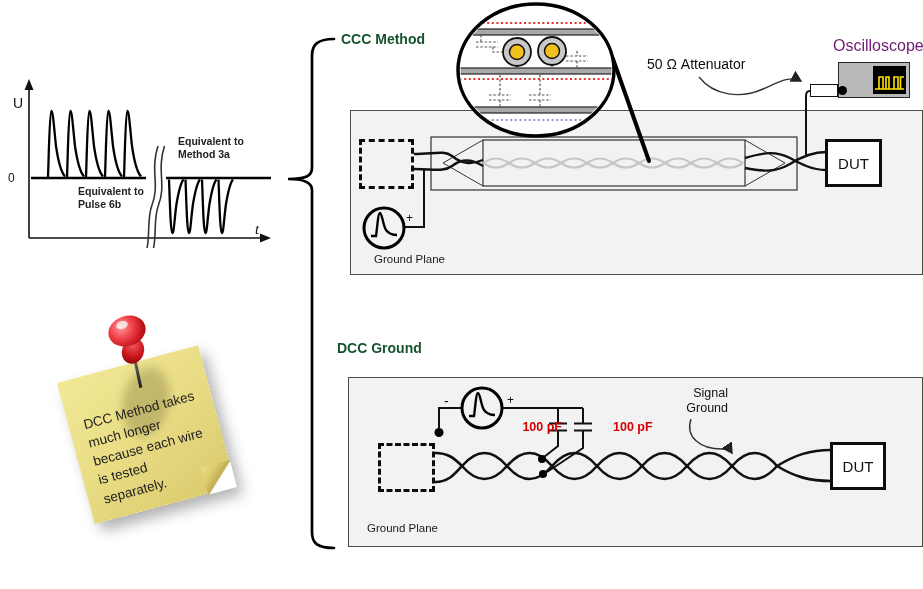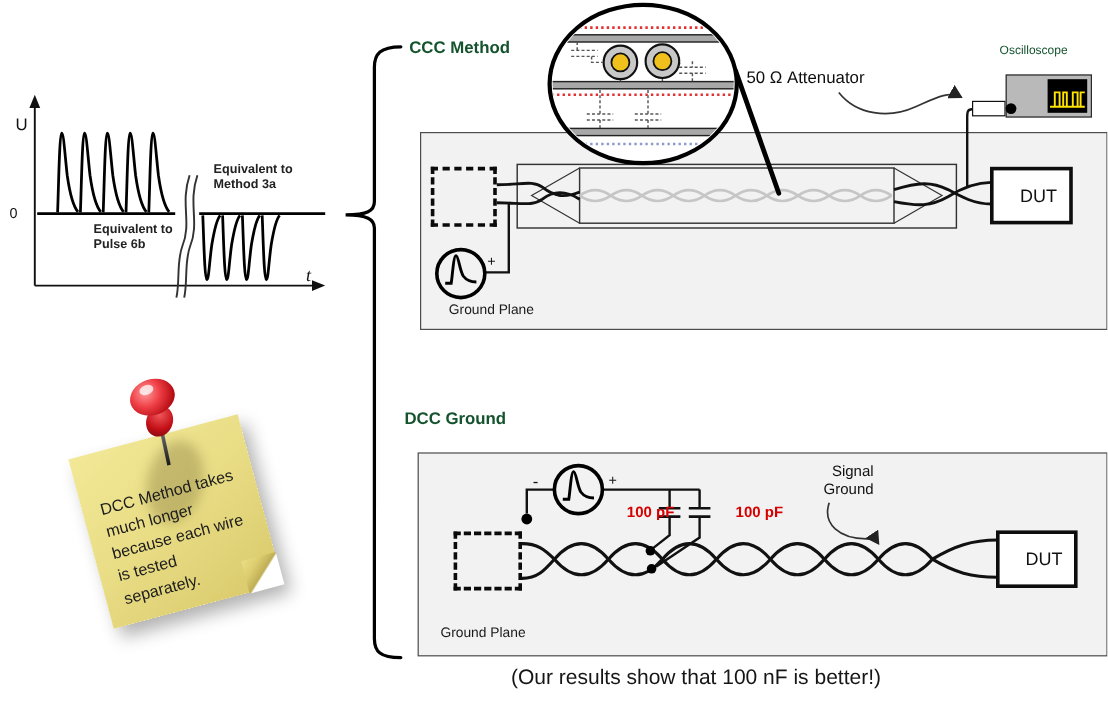--- a/index.html
+++ b/index.html
@@ -13,30 +13,30 @@
   .lbl{position:absolute;z-index:2;white-space:nowrap;}
   .method-title{font-size:14px;font-weight:bold;color:#14532d;}
   .small-note{font-size:10.5px;line-height:1.25;color:#222;white-space:normal;font-weight:bold;}
   .ground{font-size:11.5px;color:#1a1a1a;}
   .red-cap{font-size:12.5px;font-weight:bold;margin-left:16px;}
   .sig{font-size:12.5px;line-height:1.18;text-align:right;color:#111;}
   .caption{font-size:17.5px;text-align:center;color:#161616;}
   
   .dashed-box{position:absolute;border:3px dashed #0b0b0b;background:transparent;z-index:2;}
   .dut{position:absolute;background:#fff;border:3px solid #0d0d0d;z-index:2;
-       display:flex;align-items:center;justify-content:center;font-size:15px;color:#111;padding-left:12px;}
+       display:flex;align-items:center;justify-content:center;font-size:15px;color:#111;}
   
   .scope-body{position:absolute;left:838px;top:62px;width:72px;height:36px;background:#b9b9b9;
               border:1.5px solid #2a2a2a;z-index:2;box-sizing:border-box;}
   .scope-screen{position:absolute;left:34px;top:3px;width:33px;height:28px;background:#000;}
   .scope-dot{position:absolute;left:838px;top:86px;width:9px;height:9px;border-radius:50%;
              background:#000;z-index:3;}
   .attenuator{position:absolute;left:810px;top:84px;width:28px;height:13px;background:#fff;
               border:1.5px solid #111;z-index:2;box-sizing:border-box;}
-  .scope-label{font-size:10px;color:#14532d;}
+  .scope-label{font-size:16px;color:#701a75;}
   .atten-label{font-size:14px;color:#0d0d0d;}
   
   .note{position:absolute;left:57px;top:383px;width:146px;height:146px;z-index:2;
         transform:rotate(-15deg);transform-origin:0 0;
         background:linear-gradient(150deg,#f2e896 0%,#e9dd86 45%,#d9c96b 100%);
         box-shadow:5px 9px 14px rgba(0,0,0,0.30);}
   .note-fold{position:absolute;right:-1px;bottom:-1px;width:30px;height:28px;
         background:linear-gradient(to top left,#ffffff 0%,#ffffff 46%,#bfae55 50%,#ddcd70 72%,#e9dd86 100%);}
   .note-text{position:absolute;left:15px;top:38px;width:125px;font-size:13.5px;line-height:1.42;
         color:#1c1c1c;z-index:1;}
@@ -222,34 +222,33 @@
   <div class="lbl scope-label" style="left:833px;top:37px;">Oscilloscope</div>
   <div class="scope-body">
     <div class="scope-screen">
       <svg width="33" height="28" viewBox="0 0 33 28">
         <path d="M2,23 H31 M6,23 V11 H10 V23 M13,23 V11 H16 V23 M21,23 V11 H25 V23 M27.5,23 V11 H31" stroke="#ffe400" stroke-width="1.6" fill="none"></path>
       </svg>
     </div>
   </div>
   <div class="scope-dot"></div>
   <div class="attenuator"></div>
-  <div class="lbl atten-label" style="left:622px;top:56px;">50 Ω Attenuator</div>
+  <div class="lbl atten-label" style="left:647px;top:56px;">50 Ω Attenuator</div>
 
   <div class="lbl method-title" style="left:337px;top:340px;">DCC Ground</div>
   <div class="dashed-box" style="left:378px;top:443px;width:51px;height:43px;"></div>
   <div class="lbl red-cap" style="left:504px;top:420px;width:42px;text-align:right;color:#d70000;">100 pF</div>
   <div class="lbl red-cap" style="left:597px;top:420px;color:#d70000;">100 pF</div>
   <div class="lbl sig" style="left:658px;top:386px;width:70px;">
     <div>Signal</div>
     <div>Ground</div>
   </div>
   <div class="lbl ground" style="left:367px;top:522px;">Ground Plane</div>
   <div class="dut" style="left:830px;top:442px;width:50px;height:42px;border-width:3.5px;">DUT</div>
 
-  <div class="lbl caption" style="left:355px;top:554px;width:450px;">(Our results show that 100 nF is better!)</div>
 
   <div class="note">
     <div class="pin-shadow-on-note"></div>
     <div class="note-text">
       <div>DCC Method takes</div>
       <div>much longer</div>
       <div>because each wire</div>
       <div>is tested</div>
       <div>separately.</div>
     </div>

